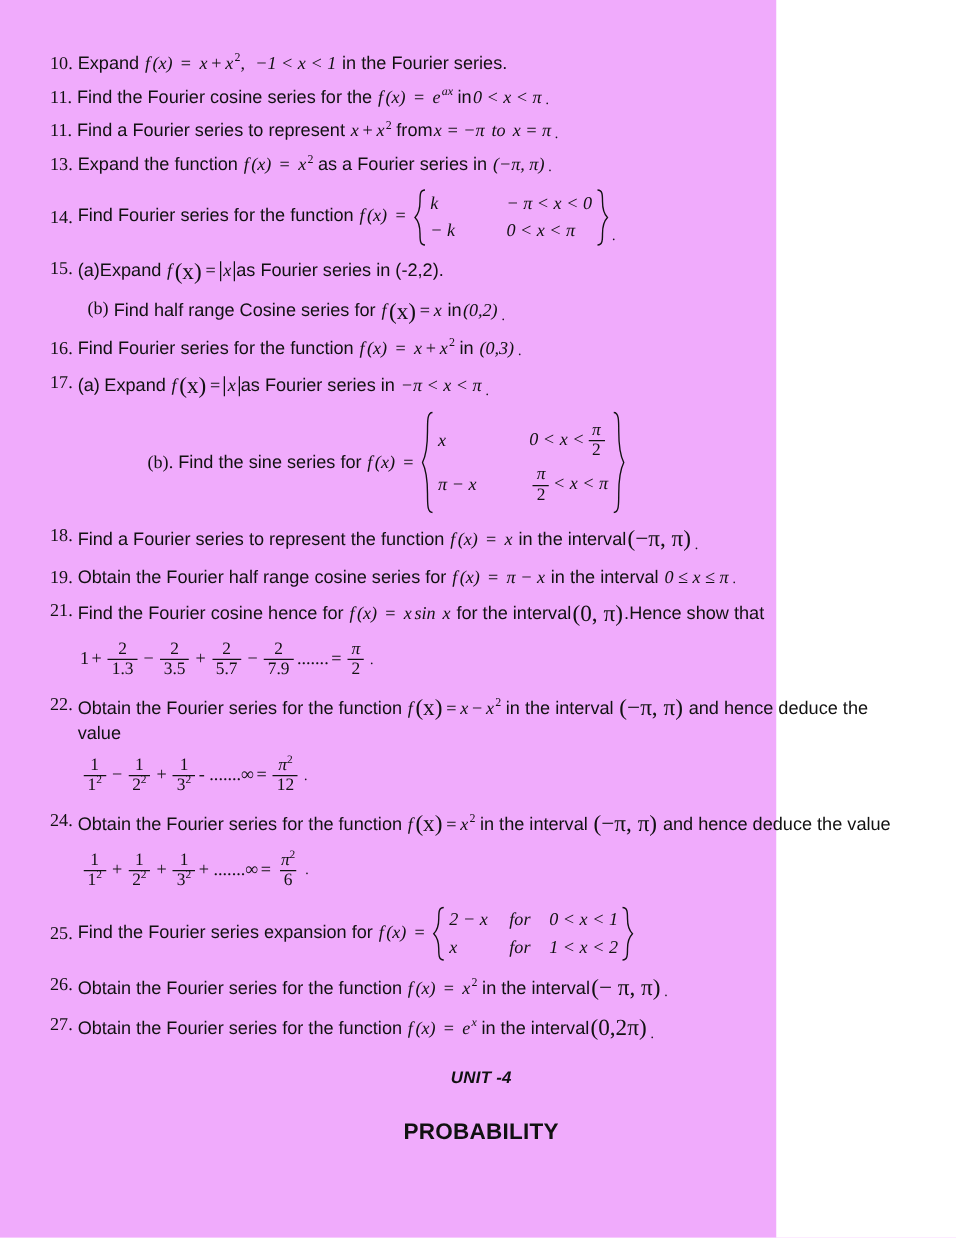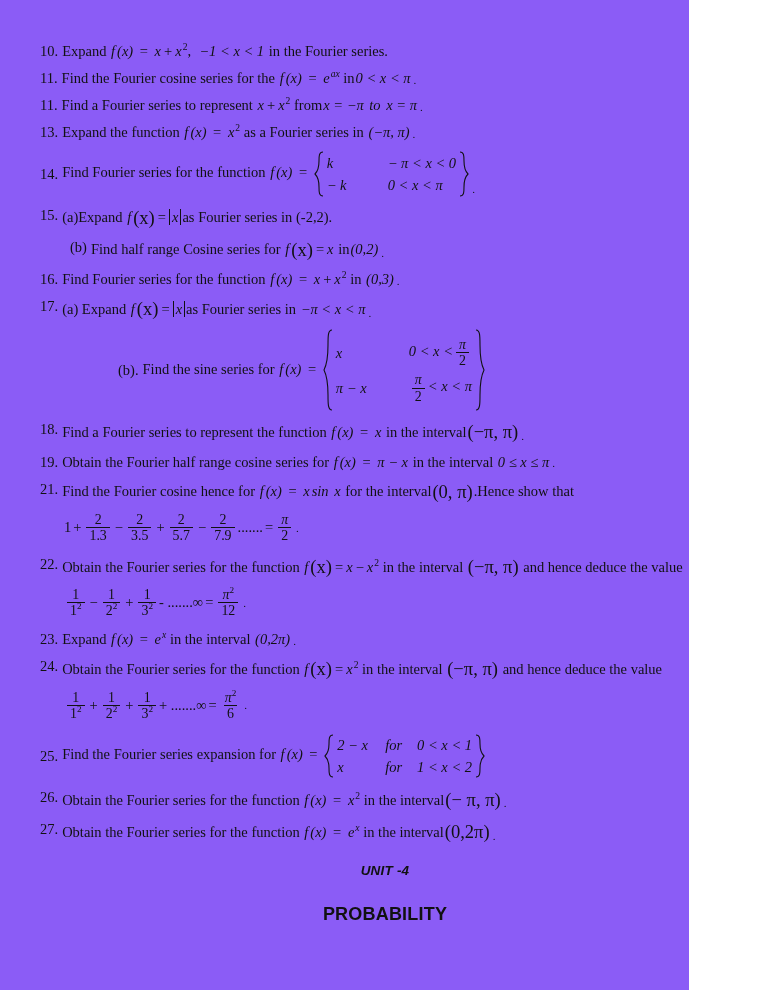--- a/index.html
+++ b/index.html
@@ -9,23 +9,23 @@
   }
   body {
     width: 765px;
     height: 990px;
     font-family: "Liberation Serif", "DejaVu Serif", serif;
     color: #111111;
     overflow: hidden;
   }
   .page {
     position: relative;
-    width: 689px;
+    width: 621px;
     height: 990px;
-    background: #8b5cf6;
+    background: #f0abfc;
     padding: 0;
     box-sizing: border-box;
   }
   .content {
     position: absolute;
     left: 40px;
     top: 42px;
     width: 690px;
   }
 
@@ -42,21 +42,21 @@
     white-space: pre;
     padding-right: 4px;
   }
   .q .body {
     flex: 1 1 auto;
   }
   .q.tall { align-items: center; }
   .q.indent { padding-left: 30px; }
   .q.indent2 { padding-left: 78px; }
 
-  .txt { font-family: Liberation Serif, serif; margin-top: 12px; }
+  .txt { font-family: Liberation Sans, sans-serif; margin-top: 12px; }
   .mi {
     font-family: "Liberation Serif", "DejaVu Serif", serif;
     font-style: italic;
     padding: 0 1px;
   }
   .mn {
     font-family: "Liberation Serif", "DejaVu Serif", serif;
     font-style: normal;
   }
   .op { padding: 0 2px; font-style: normal; }
@@ -420,31 +420,20 @@
         </span>
       <span class="mn">- .......∞</span>
       <span class="op">=</span>
       <span class="frac">
           <span class="n mi"><span>π</span><sup class="exn">2</sup></span>
           <span class="d mn">12</span>
         </span>
         <span class="trail">.</span>
     </div>
 
-    <div class="q">
-      <span class="num">23.</span>
-      <span class="body">
-        <span class="txt">Expand</span>
-        <span class="mi">f</span><span class="mi">(x)</span>
-        <span class="op">=</span>
-        <span class="mi">e</span><sup class="ex">x</sup>
-        <span class="txt">in the interval</span>
-        <span class="mi">(0,2π)</span><span class="trail">.</span>
-      </span>
-    </div>
 
     <div class="q">
       <span class="num">24.</span>
       <span class="body">
         <span class="txt">Obtain the Fourier series for the function</span>
         <span class="mi">f</span><span class="paren-big mi">(x)</span><span class="op">=</span><span class="mi">x</span><sup class="exn">2</sup>
         <span class="txt">in the interval</span>
         <span class="paren-big mi">(−π, π)</span>
         <span class="txt">and hence deduce the value</span>
       </span>

